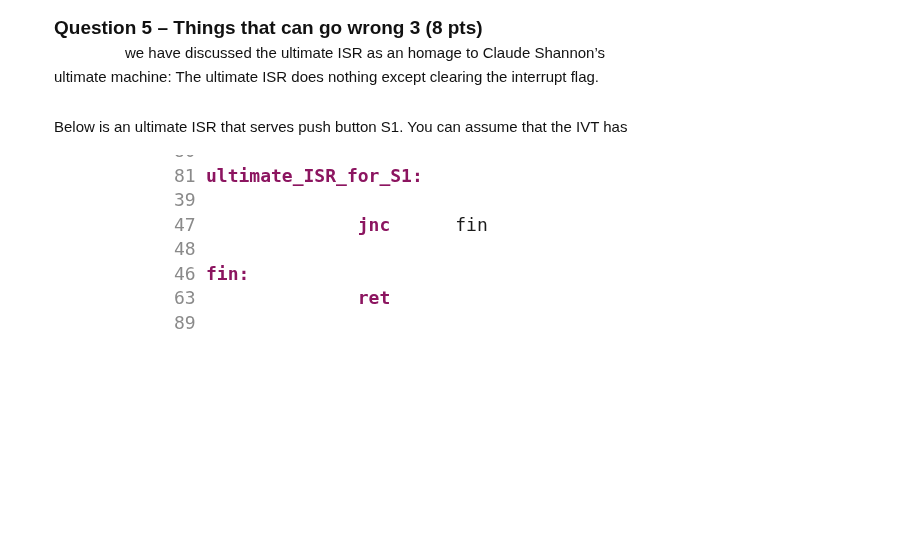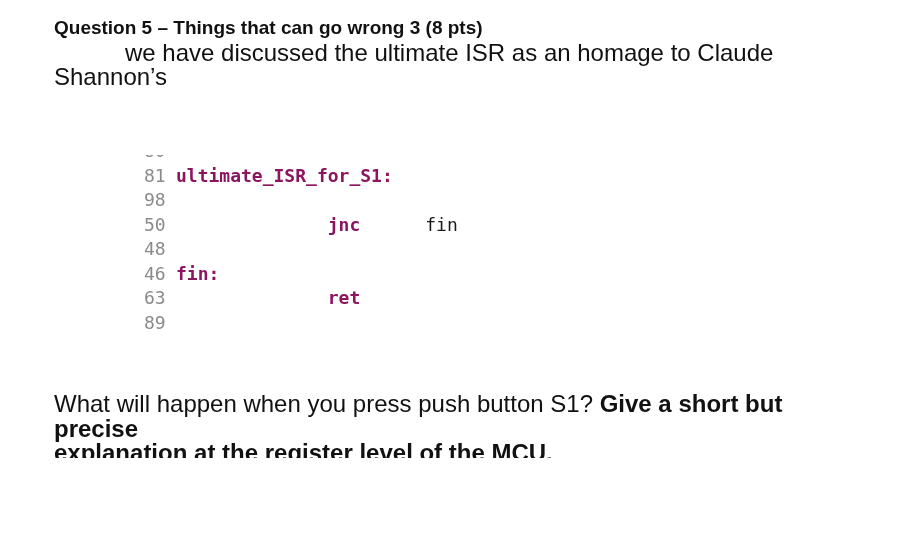--- a/index.html
+++ b/index.html
@@ -18,39 +18,39 @@
     box-sizing: border-box;
     padding: 16px 40px 0 54px;
   }
   .title {
     font-size: 19px;
     font-weight: bold;
     line-height: 24.5px;
     margin: 0;
   }
   .para {
-    font-size: 24px;
+    font-size: 15px;
     line-height: 24.5px;
     margin: 0;
   }
   .para .indent {
     display: inline-block;
     width: 71px;
   }
   .para-setup {
     margin-top: 25px;
   }
   .para-prompt {
     margin-top: 21px;
   }
   .bold { font-weight: bold; }
 
   
   .code-viewport {
-    margin-left: 90px;
+    margin-left: 120px;
     margin-top: 16px;
     height: 216px;
     overflow: hidden;
   }
   .code-inner {
     margin-top: -16px;
   }
   .code-line {
     font-family: "DejaVu Sans Mono", monospace;
     font-size: 18px;
@@ -70,32 +70,31 @@
     color: #1b1b1b;
   }
 </style>
 </head>
 <body>
 
 <div class="page">
 
   <h1 class="title">Question 5 – Things that can go wrong 3 (8 pts)</h1>
 
-  <p class="para"><span class="indent"></span><span>we have discussed the ultimate ISR as an homage to Claude Shannon’s</span><br></p>
+  <p class="para"><span class="indent"></span><span>we have discussed the ultimate ISR as an homage to Claude Shannon’s</span><br><span>ultimate machine: The ultimate ISR does nothing except clearing the interrupt flag.</span></p>
 
-  <p class="para para-setup"><br></p>
+  <p class="para para-setup"><span>Below is an ultimate ISR that serves push button S1. You can assume that the IVT has</span><br></p>
 
   <div class="code-viewport">
     <div class="code-inner">
         <div class="code-line"><span class="ln">80</span></div>
         <div class="code-line"><span class="ln">81</span><span class="keyword">ultimate_ISR_for_S1:</span></div>
-        <div class="code-line"><span class="ln">98</span></div>
-        <div class="code-line"><span class="ln">50</span><span class="plain">              </span><span class="keyword">jnc</span><span class="plain">      fin</span></div>
+        <div class="code-line"><span class="ln">39</span></div>
+        <div class="code-line"><span class="ln">47</span><span class="plain">              </span><span class="keyword">jnc</span><span class="plain">      fin</span></div>
         <div class="code-line"><span class="ln">48</span></div>
         <div class="code-line"><span class="ln">46</span><span class="keyword">fin:</span></div>
         <div class="code-line"><span class="ln">63</span><span class="plain">              </span><span class="keyword">ret</span></div>
         <div class="code-line"><span class="ln">89</span></div>
       </div>
   </div>
 
-  <p class="para para-prompt"><span>What will happen when you press push button S1? </span><span class="bold">Give a short but precise</span><br><span class="bold">explanation at the register level of the MCU.</span></p>
 
 </div>
 
 </body></html>

